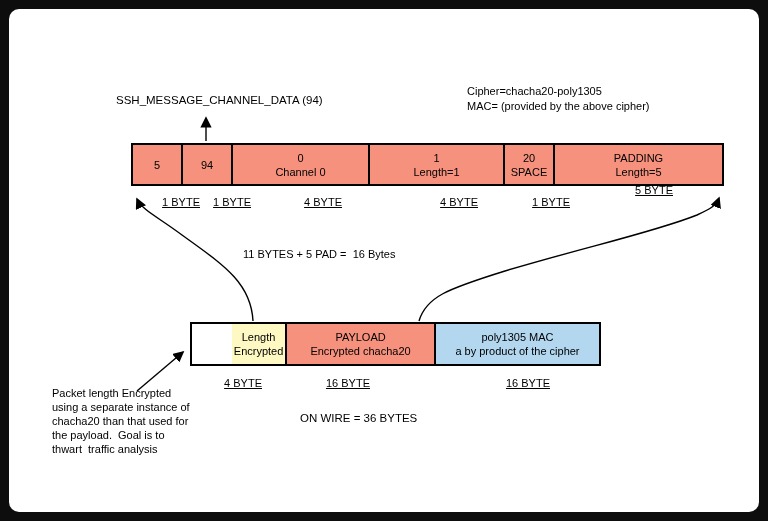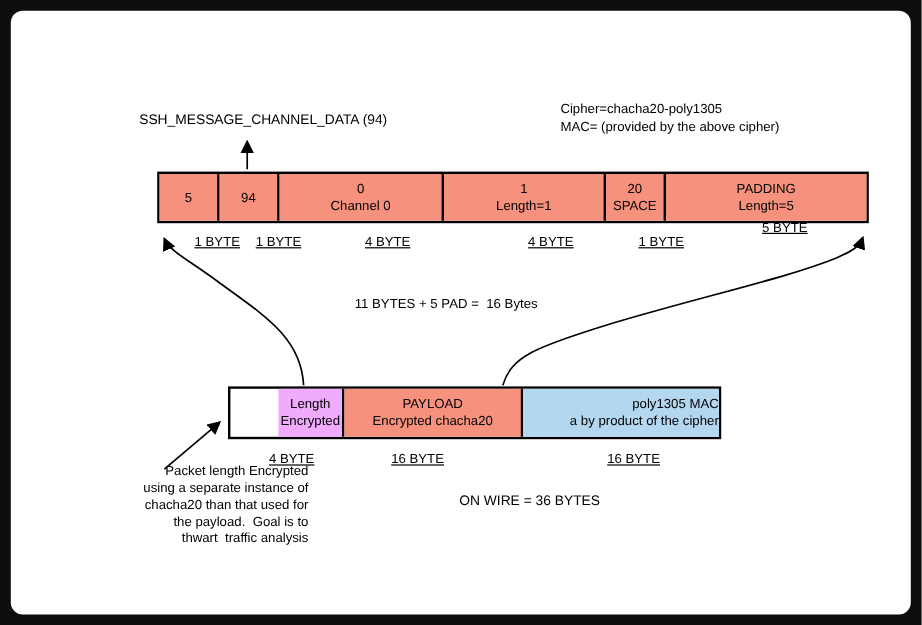--- a/index.html
+++ b/index.html
@@ -10,31 +10,31 @@
     font-family:"Liberation Sans", sans-serif;
     color:#000;
     overflow:hidden;
   }
   .canvas {
     position:absolute; left:9px; top:9px; width:750px; height:503px;
     background:#ffffff; border-radius:10px; z-index:0;
   }
   .abs { position:absolute; z-index:2; }
   .txt { font-size:11px; line-height:14px; white-space:pre; }
-  .center { text-align:right; }
+  .center { text-align:left; }
   .bar { position:absolute; display:flex; border:2px solid #000; z-index:2; }
   .cell {
     display:flex; flex-direction:column; justify-content:center; align-items:center;
     text-align:center; font-size:11px; line-height:14px;
     border-right:2px solid #000; height:100%;
   }
   .cell:last-child { border-right:none; }
   .salmon { background:#f6917e; }
-  .darkred { background:#f0abfc;margin-left:40px; }
-  .lightblue { background:#b4d7f0;align-items:flex-end; }
+  .darkred { background:#fef9c3;margin-left:40px; }
+  .lightblue { background:#b4d7f0; }
   .size-label {
     position:absolute; font-size:11px; width:80px; text-align:right;
     transform:translateX(-50%); z-index:2;text-decoration:underline;
   }
   svg.overlay { position:absolute; left:0; top:0; z-index:3; pointer-events:none; }
 </style>
 </head>
 <body>
 
 <div class="canvas"></div>

